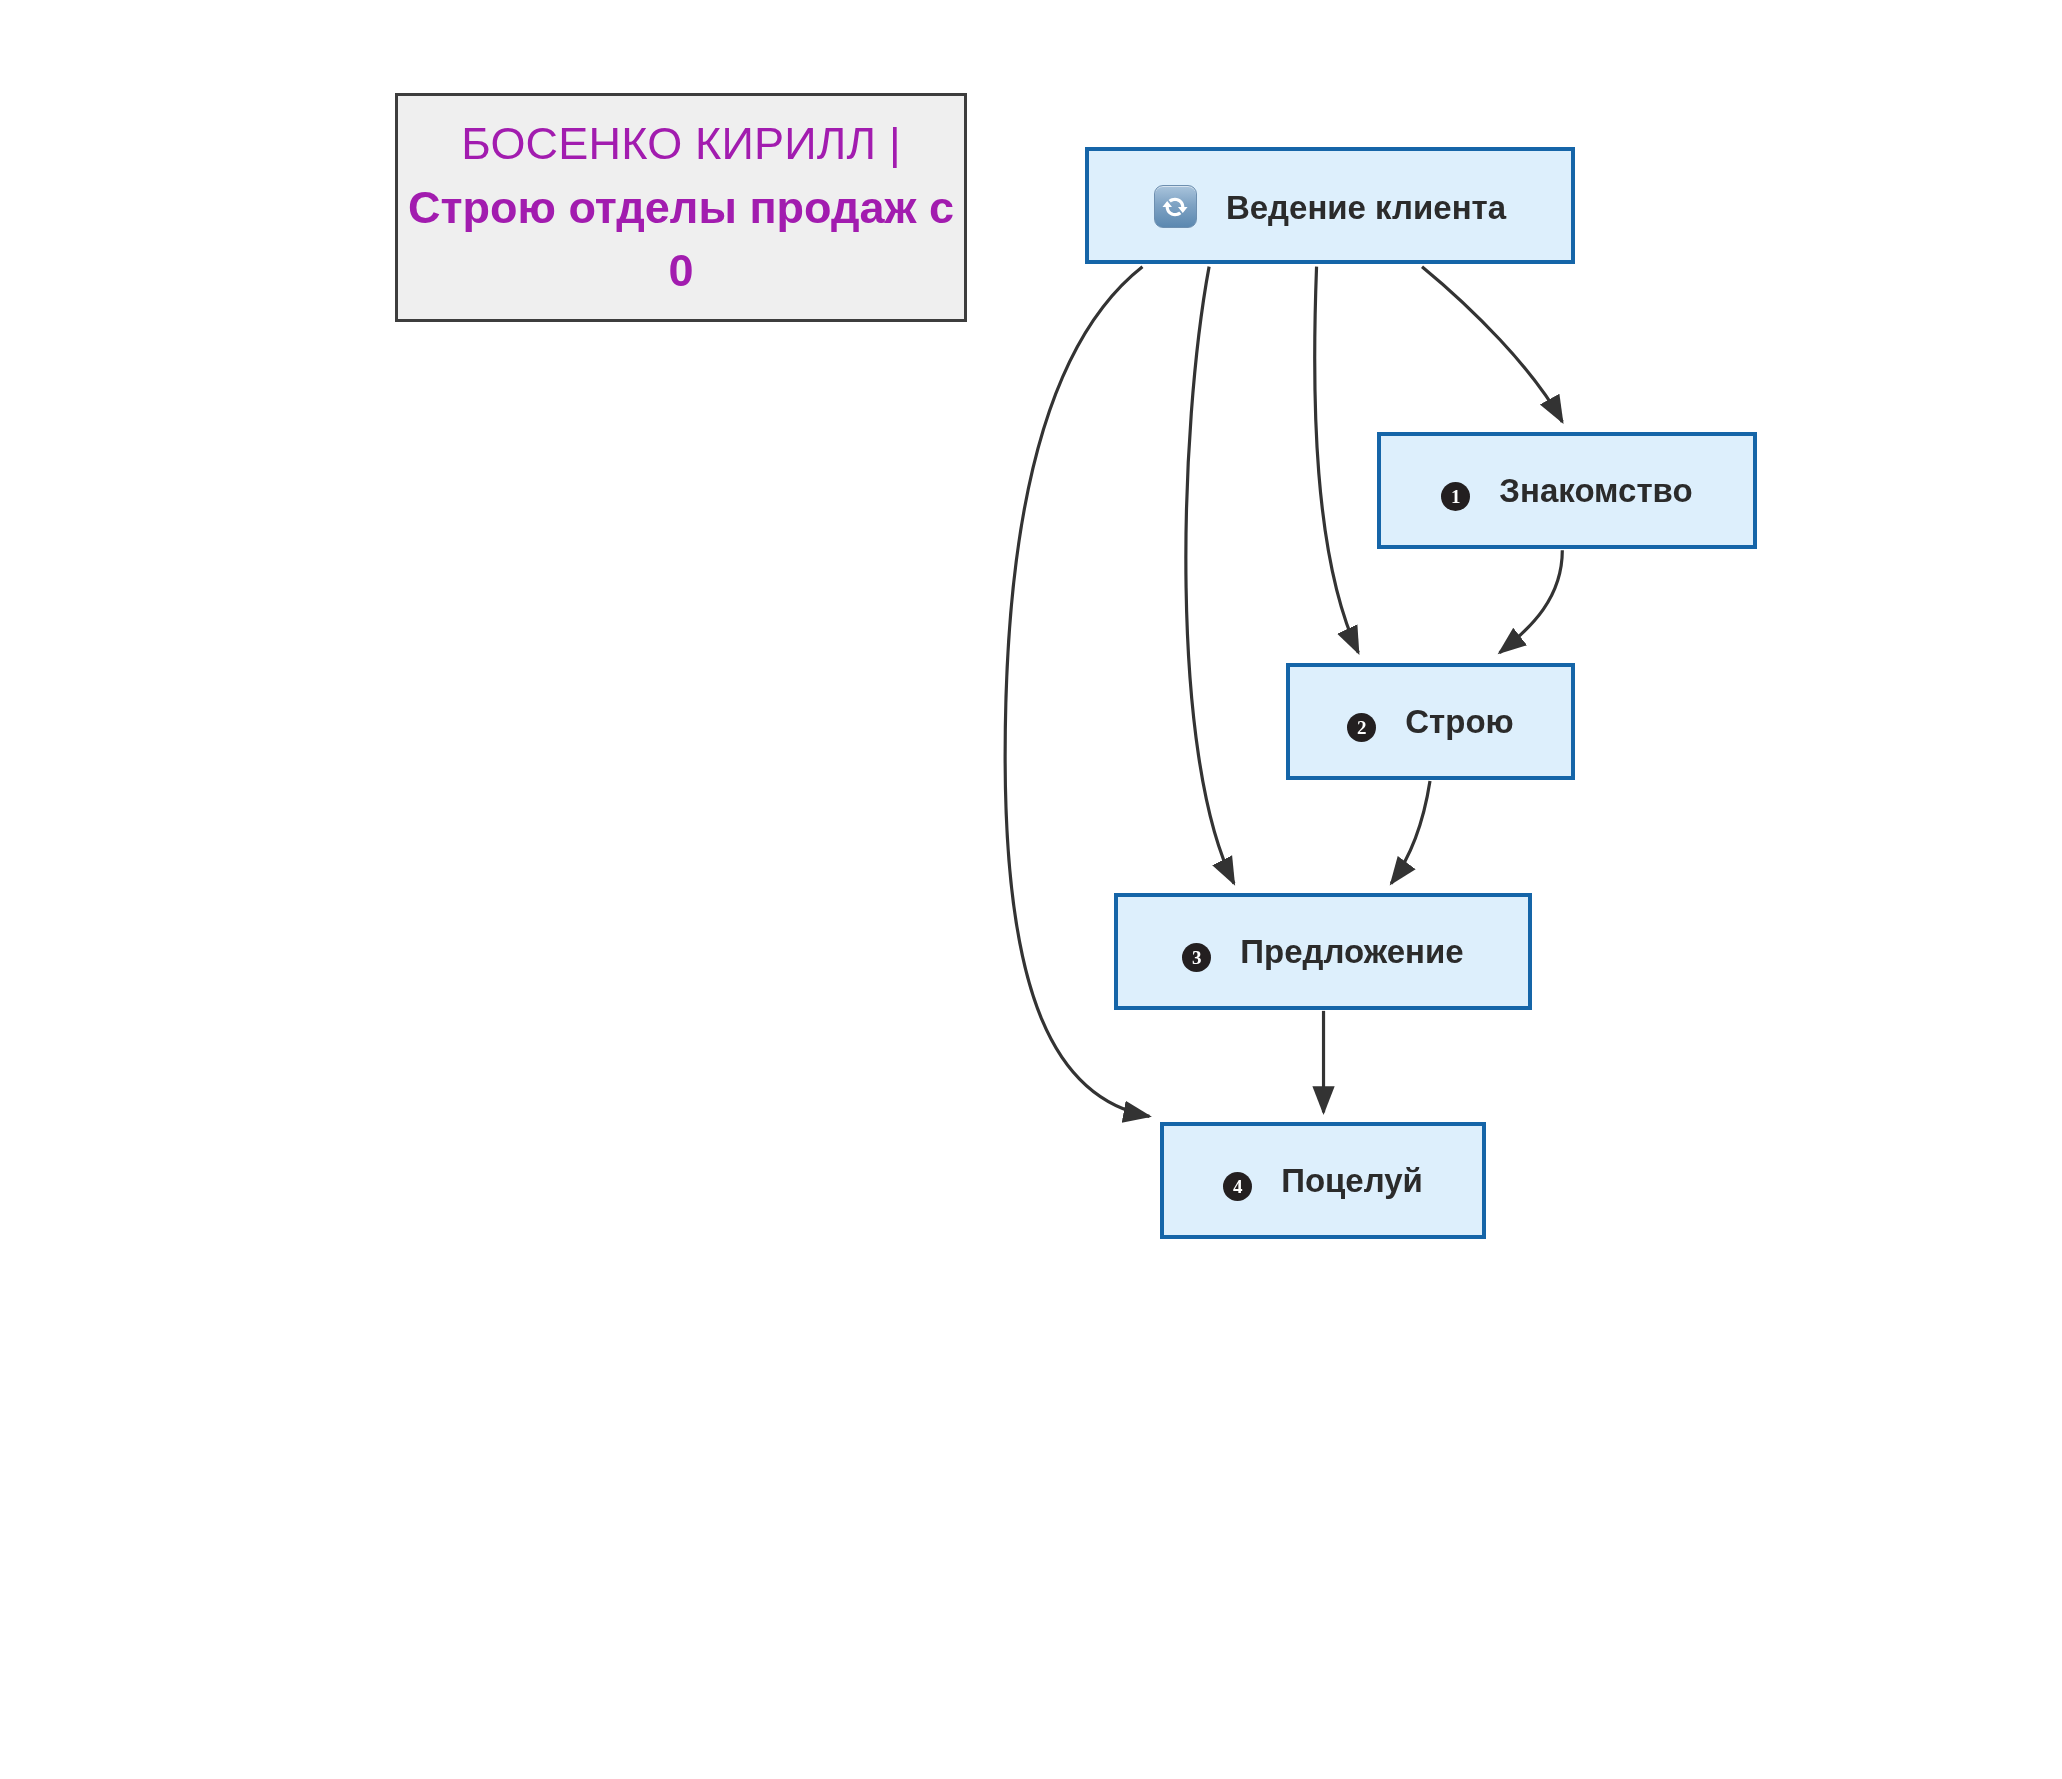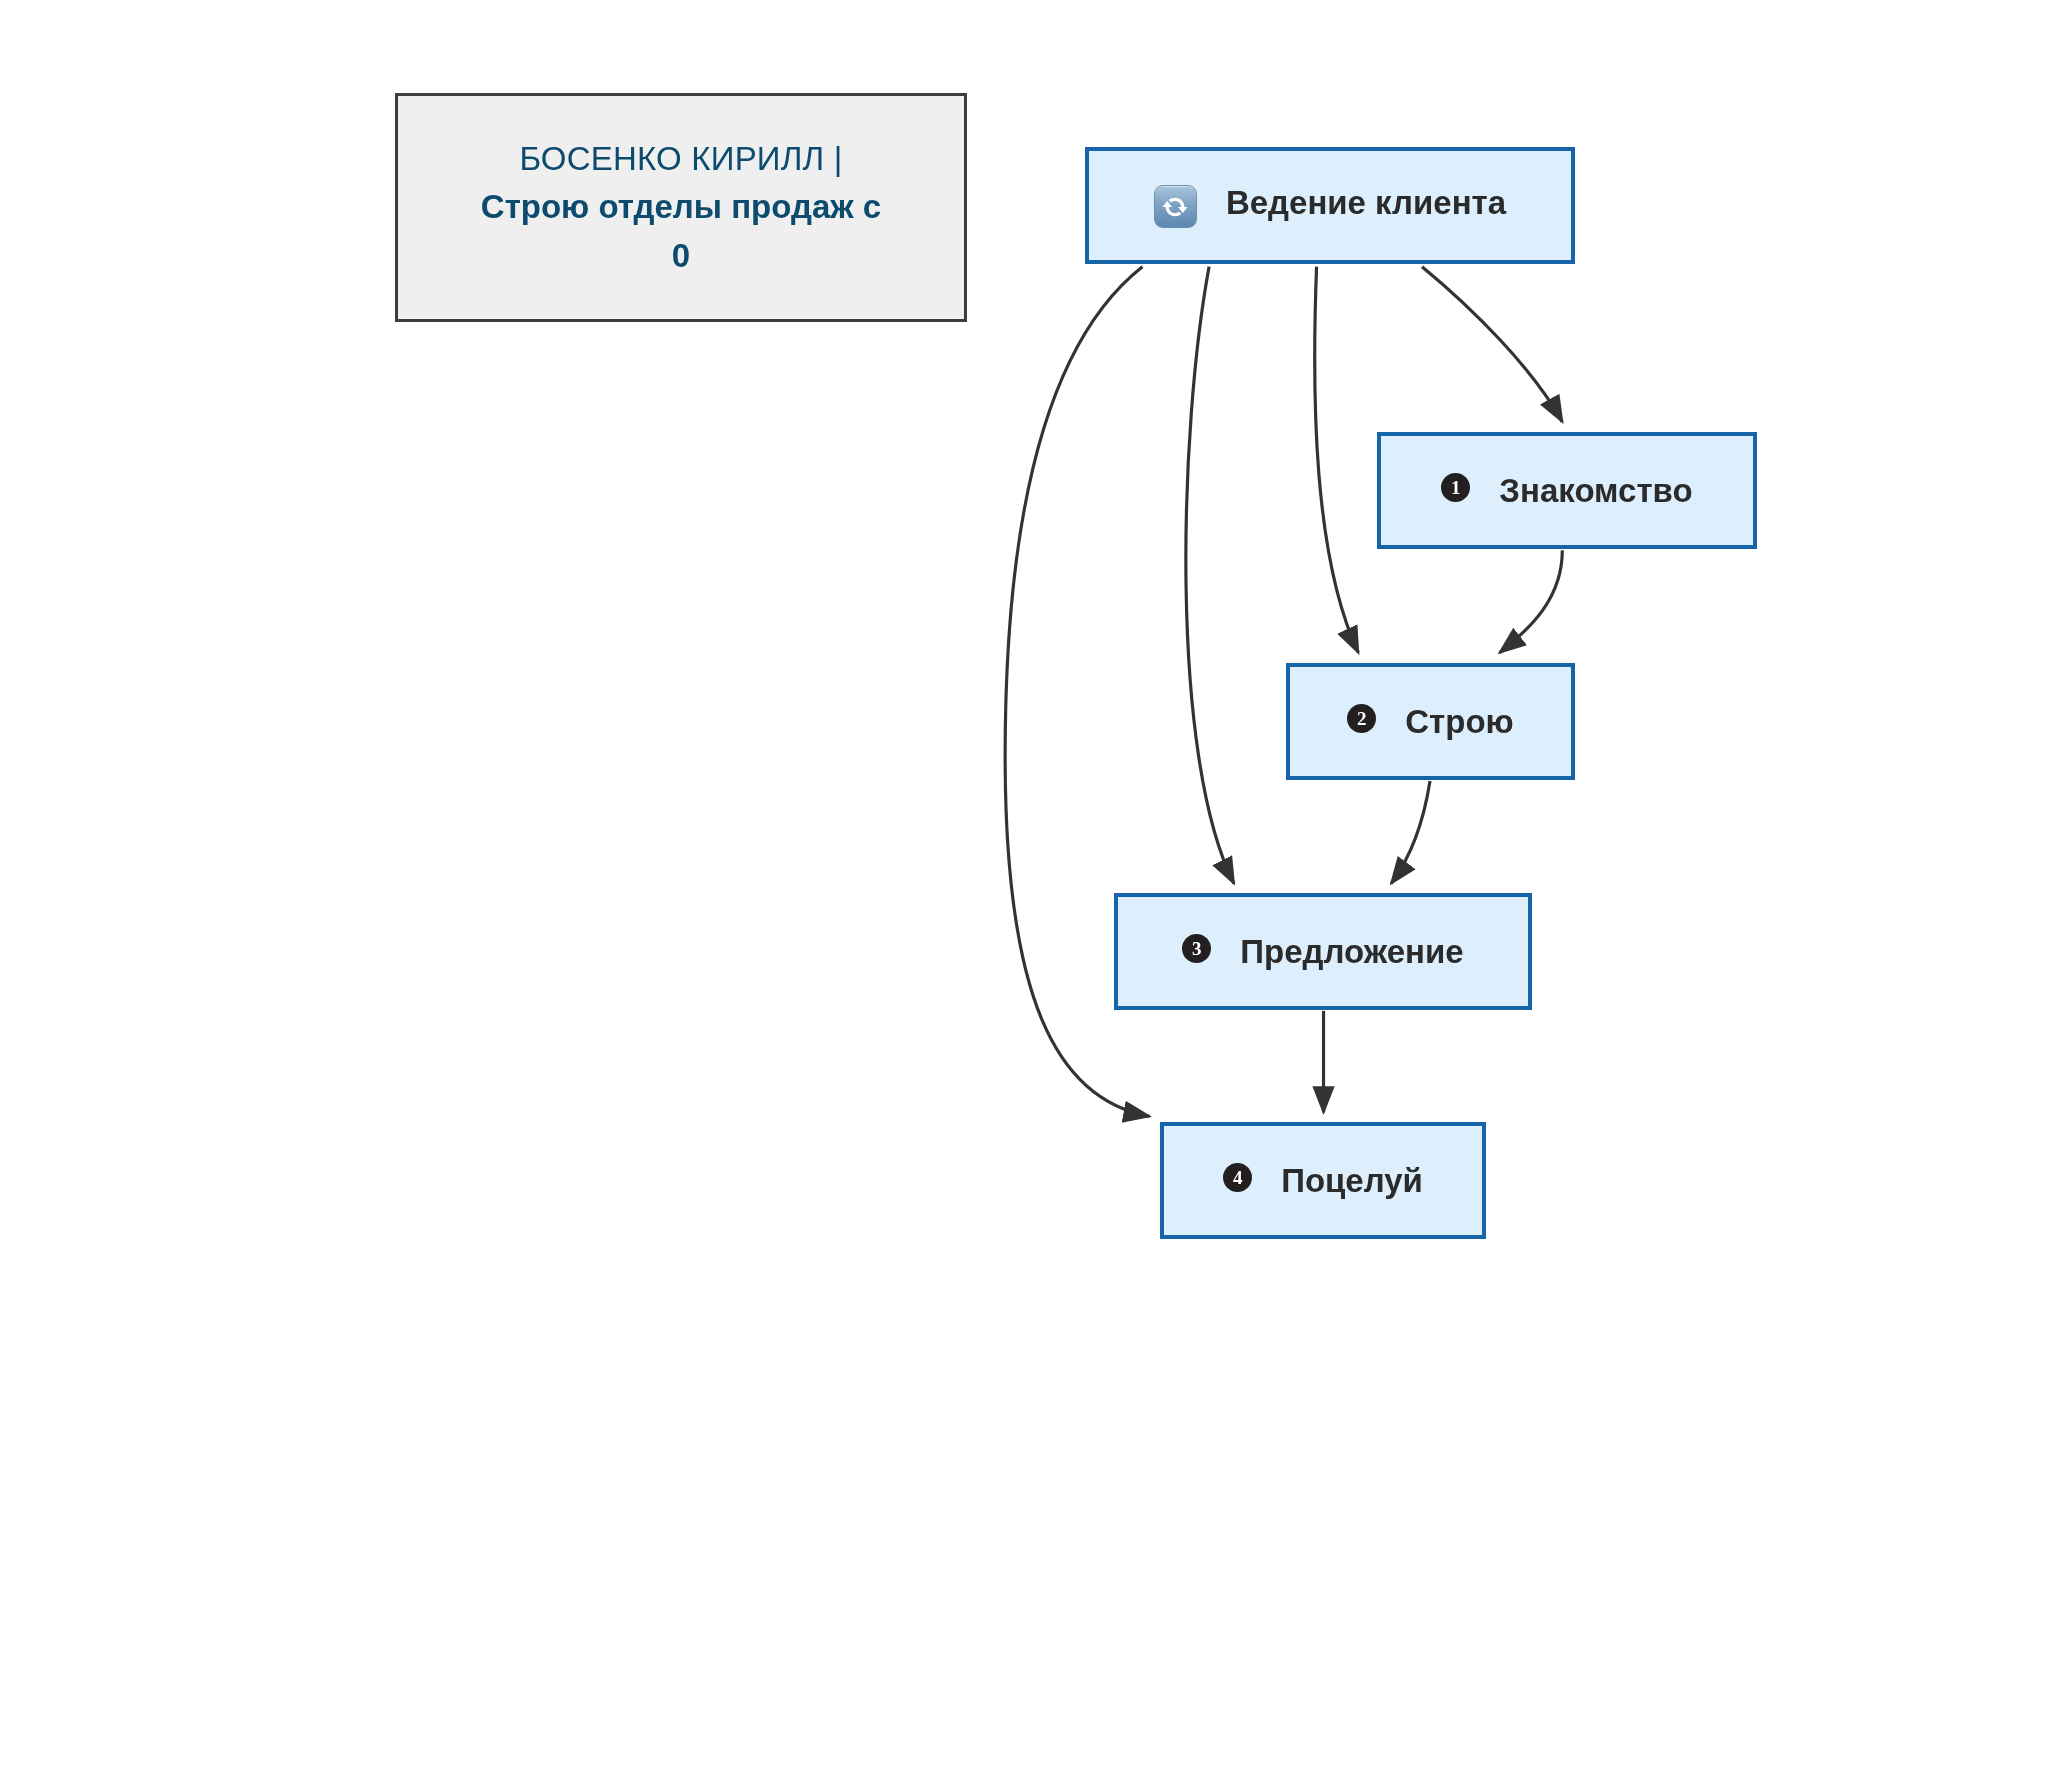--- a/index.html
+++ b/index.html
@@ -43,22 +43,22 @@
     background: #efefef;
     border: 3px solid #3d3d3d;
     box-sizing: border-box;
     display: flex;
     flex-direction: column;
     align-items: center;
     justify-content: center;
     gap: 6px;
   }
   .title-line {
-    font-size: 33px;
-    color: #0c4a6e;
+    font-size: 45px;
+    color: #a21caf;
     line-height: 1.28;
     text-align: center;
     white-space: nowrap;
   }
   .title-line.l1 { letter-spacing: 0.2px; }
   .title-line.l2 { font-weight: bold; }
   .title-line.l3 { font-weight: bold; }
 
   
   .node {
@@ -69,21 +69,21 @@
     display: flex;
     align-items: center;
     justify-content: center;
     color: #2b2b2b;
     font-size: 33px;
     font-weight: bold;
     white-space: nowrap;
   }
   .node .node-label {
     display: inline-flex;
-    align-items: flex-start;
+    align-items: flex-end;
     gap: 29px;
   }
 
   
   .num-badge {
     display: inline-flex;
     align-items: center;
     justify-content: center;
     width: 29px;
     height: 29px;

